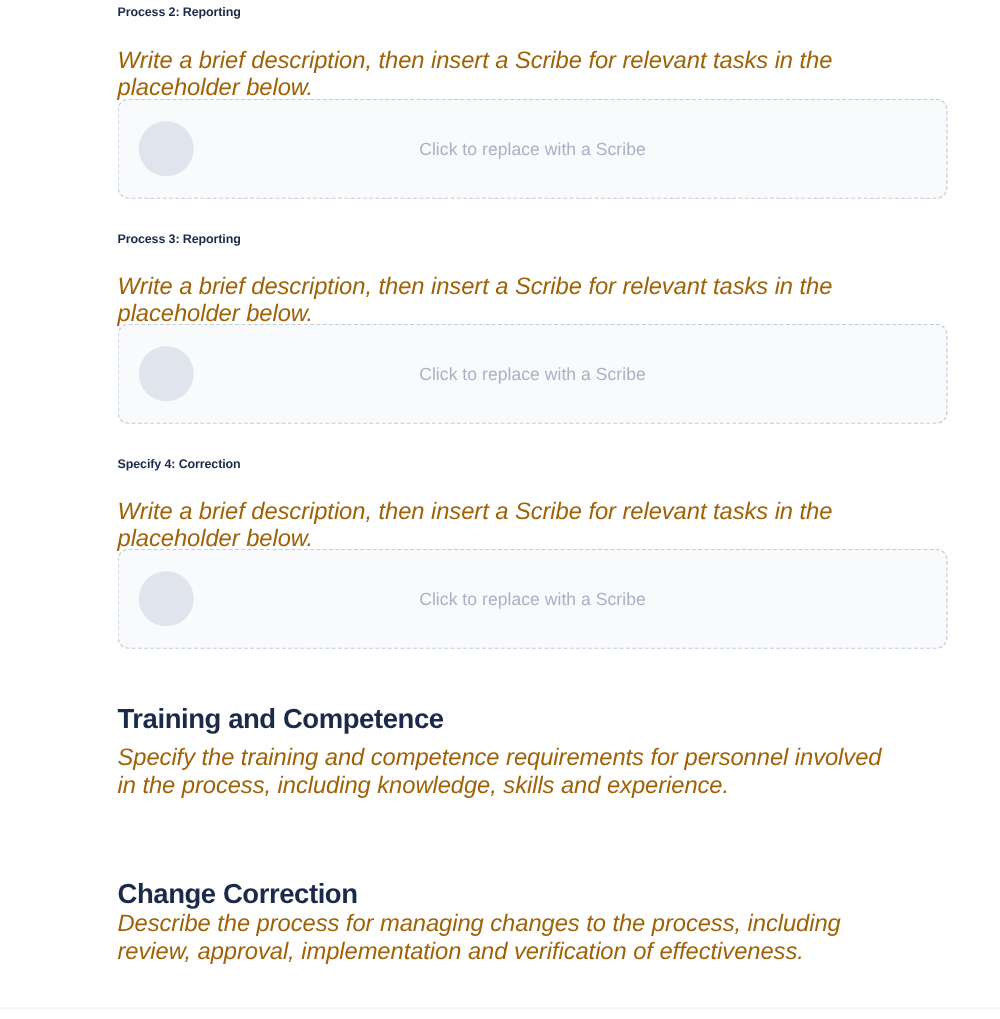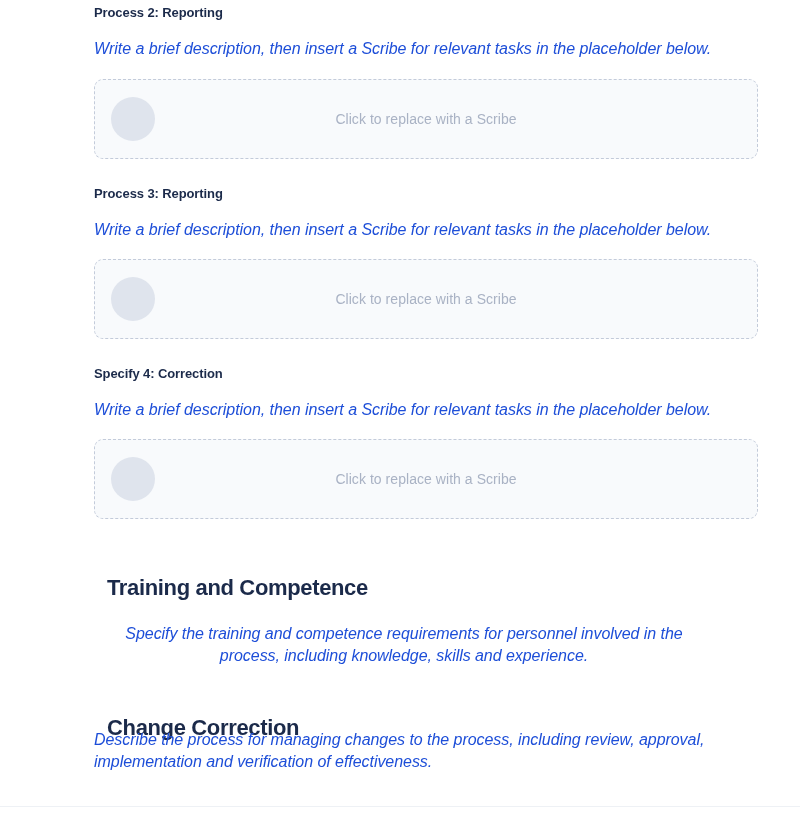--- a/index.html
+++ b/index.html
@@ -26,44 +26,44 @@
 
   .content {
     position: absolute;
     left: 94px;
     top: 0;
     width: 666px;
   }
 
   
   .process-heading {
-    font-size: 13px;
+    font-size: 10px;
     font-weight: bold;
     color: #1b2a4a;
     letter-spacing: -0.1px;
     line-height: 1.2;
     margin: 0;
     padding: 0;
   }
 
   .section-heading {
     font-size: 22px;
     font-weight: bold;
     color: #1b2a4a;
     letter-spacing: -0.35px;
     line-height: 1.2;
-    margin: 13px;
+    margin: 0;
     padding: 0;
   }
 
   
   .desc {
-    font-size: 16px;
+    font-size: 19px;
     font-style: italic;
-    color: #1d4ed8;
+    color: #a16207;
     line-height: 22px;
     margin: 0;
     padding: 0;
     letter-spacing: -0.05px;
   }
 
   
   .scribe-card {
     position: relative;
     box-sizing: border-box;
@@ -114,21 +114,21 @@
 
   .p3-heading   { position: absolute; top: 186px; left: 0; }
   .p3-desc      { position: absolute; top: 219px; left: 0; }
   .p3-card      { position: absolute; top: 259px; left: 0; }
 
   .p4-heading   { position: absolute; top: 366px; left: 0; }
   .p4-desc      { position: absolute; top: 399px; left: 0; }
   .p4-card      { position: absolute; top: 439px; left: 0; }
 
   .s1-heading   { position: absolute; top: 562px; left: 0; }
-  .s1-desc      { position: absolute; top: 623px; left: 0; width: 620px; text-align: center; }
+  .s1-desc      { position: absolute; top: 596px; left: 0; width: 620px; }
 
   .s2-heading   { position: absolute; top: 702px; left: 0; }
   .s2-desc      { position: absolute; top: 729px; left: 0; width: 620px; }
 </style>
 </head>
 <body>
 
 <div class="page">
   <div class="content">
 

